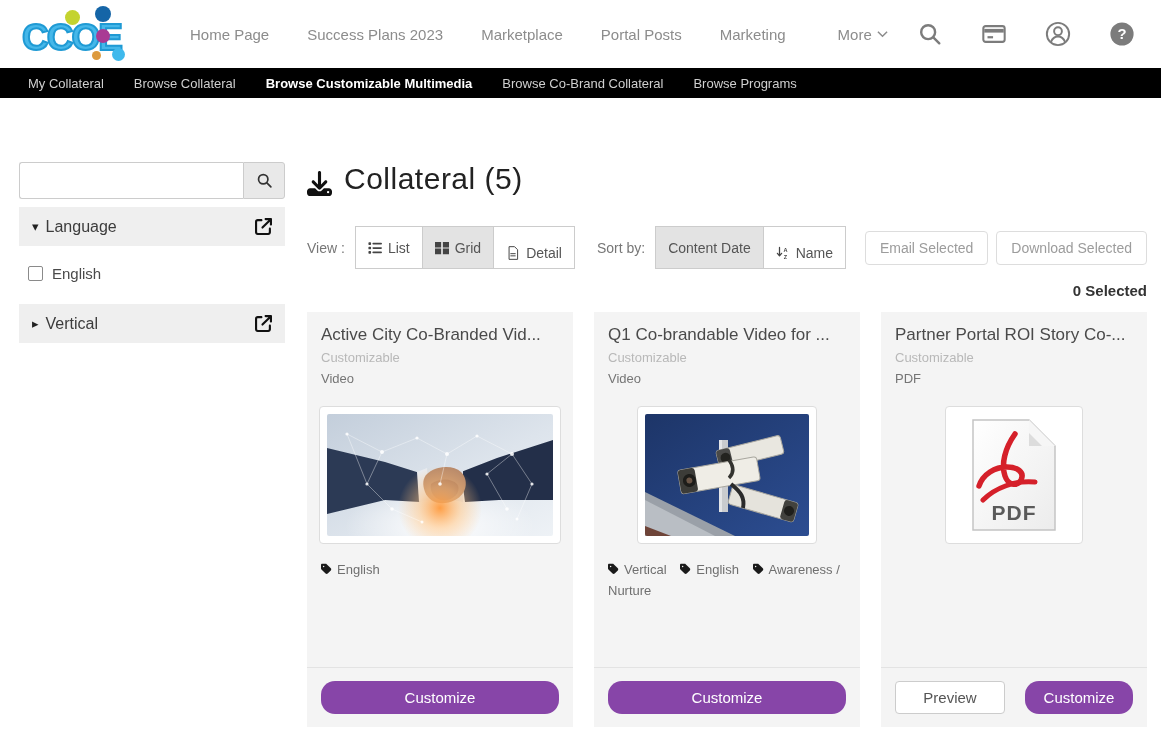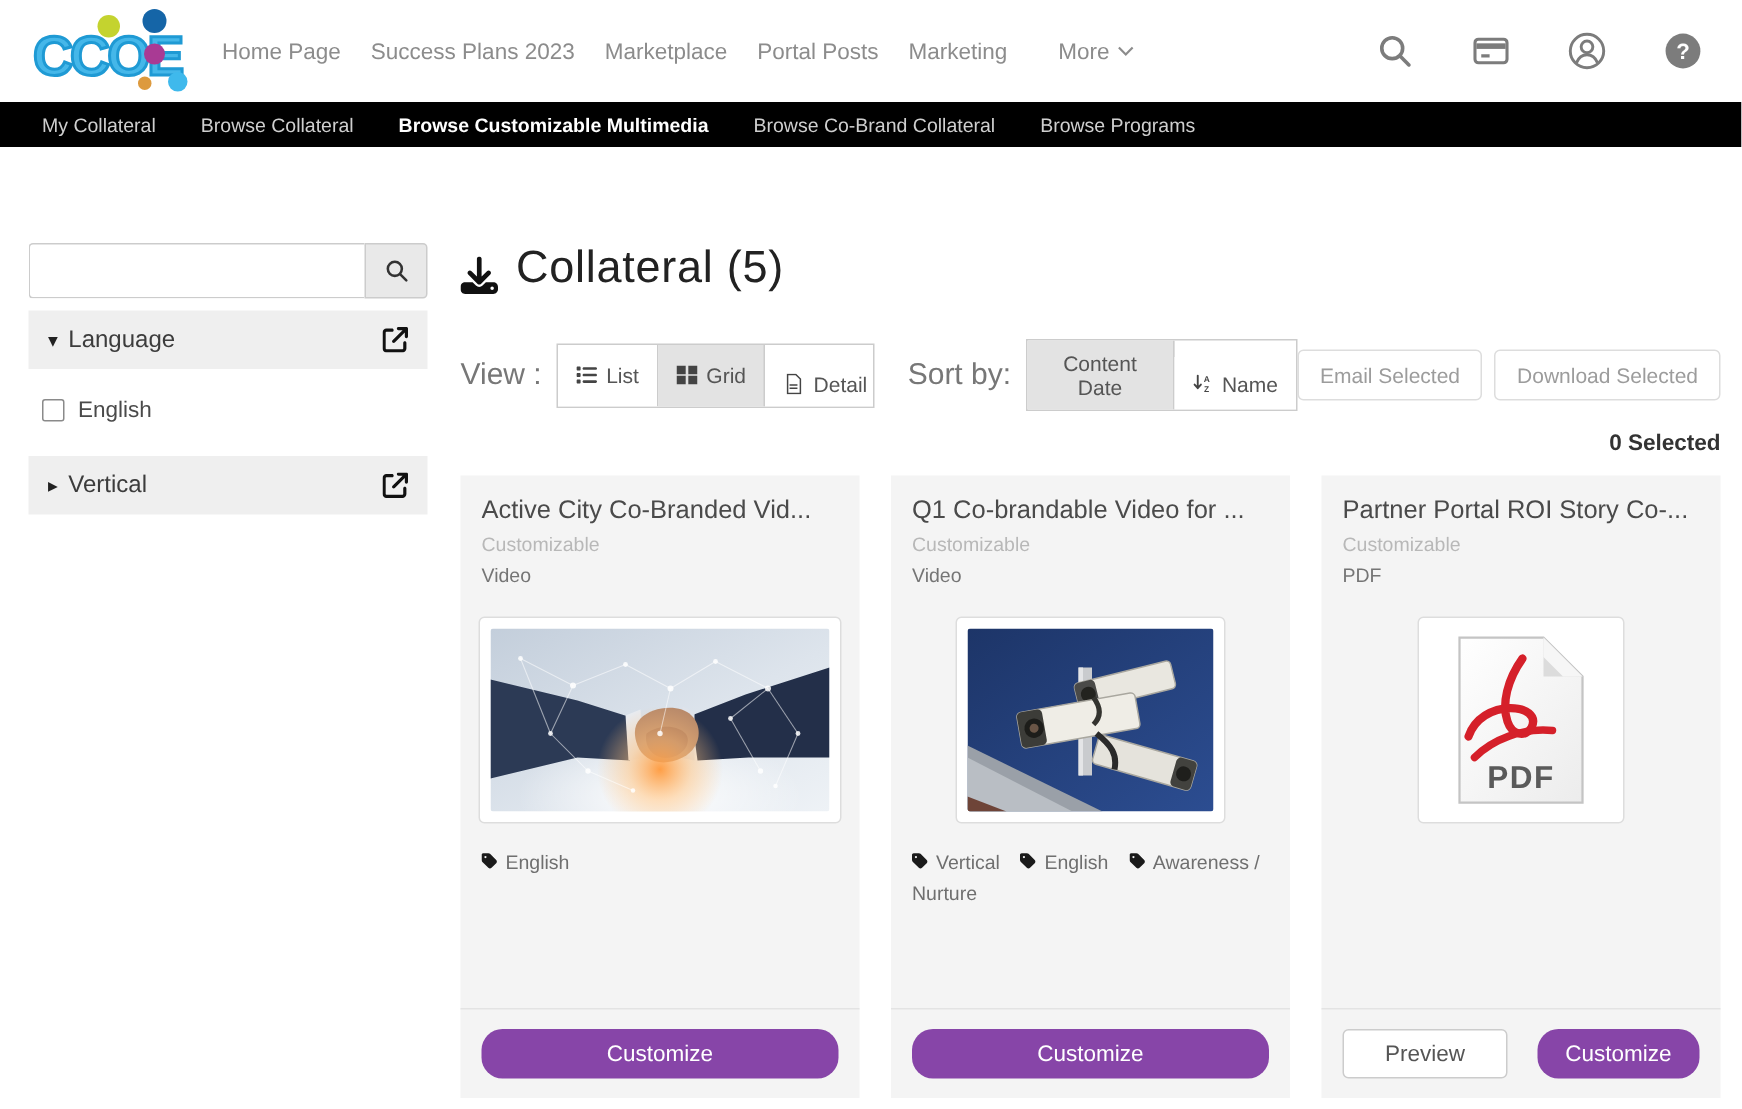--- a/index.html
+++ b/index.html
@@ -10,21 +10,21 @@
   .header { height:68px; background:#fff; display:flex; align-items:center; padding:0 26px 0 20px; }
   .logo { position:relative; width:128px; height:58px; cursor:pointer; flex:0 0 auto; }
   .logo-text { position:absolute; left:2px; top:12px; font-size:37px; font-weight:800; letter-spacing:-2px;
     color:#45b7e9; -webkit-text-stroke:2px #1f9ad4; }
   .dot { position:absolute; border-radius:50%; }
   .dot-lime { width:15px; height:15px; background:#c4d32f; left:45px; top:5px; }
   .dot-navy { width:16px; height:16px; background:#1565a7; left:75px; top:1px; }
   .dot-magenta { width:14px; height:14px; background:#a93a94; left:76px; top:24px; }
   .dot-orange { width:9px; height:9px; background:#dd9a3e; left:72px; top:46px; }
   .dot-cyan { width:13px; height:13px; background:#3fb9ec; left:92px; top:43px; }
-  .top-nav { display:flex; align-items:flex-start; gap:20px; }
+  .top-nav { display:flex; align-items:flex-start; gap:38px; margin-left:42px; }
   .top-nav-item { font-size:15px; color:#8c8c8c; cursor:pointer; white-space:nowrap; }
   .top-nav-more { display:flex; align-items:center; gap:5px;padding-left:14px; }
   .header-icons { margin-left:auto; display:flex; align-items:center; gap:38px; color:#7c7c7c; }
   .hicon { width:26px; height:26px; cursor:pointer; display:block; }
 
   
   .subnav { height:30px; background:#000; display:flex; align-items:center; gap:30px; padding:0 28px; }
   .subnav-item { font-size:13px; color:#cfcfcf; cursor:pointer; white-space:nowrap; }
   .subnav-item.active { color:#fff; font-weight:bold; }
 
@@ -49,21 +49,21 @@
   .check-label { font-size:15px; color:#4a4a4a; }
   .acc-header.second { margin-top:22px; }
 
   
   .page-title-row { display:flex; align-items:flex-end; gap:12px; }
   .dl-icon { width:25px; height:25px; color:#111; flex:0 0 auto; }
   .page-title { font-size:30px; color:#222; font-weight:400; letter-spacing:0.5px; }
 
   
   .toolbar { display:flex; align-items:center; margin-top:30px; }
-  .tb-label { font-size:20px; color:#777; margin-right:10px; white-space:nowrap; }
+  .tb-label { font-size:14px; color:#777; margin-right:10px; white-space:nowrap; }
   .btn-group { display:flex; border:1px solid #ccc; border-radius:0; overflow:hidden; background:#fff; }
   .tg-btn { display:flex; align-items:center; gap:6px; padding:7px 12px; font-size:14px; color:#555;
     background:#fff; border:none; border-right:1px solid #ccc; cursor:pointer; font-family:inherit; }
   .tg-btn:last-child { border-right:none;margin-top:11px; }
   .tg-btn.active { background:#e3e3e3; }
   .tg-icon { width:14px; height:14px; color:#444; }
   .sort-wrap { margin-left:22px; display:flex; align-items:center; }
   .right-actions { margin-left:auto; display:flex; gap:8px; }
   .ghost-btn { background:#fff; border:1px solid #ddd; border-radius:4px; padding:8px 14px;
     font-size:14px; color:#9c9c9c; cursor:pointer; font-family:inherit; white-space:nowrap; }

